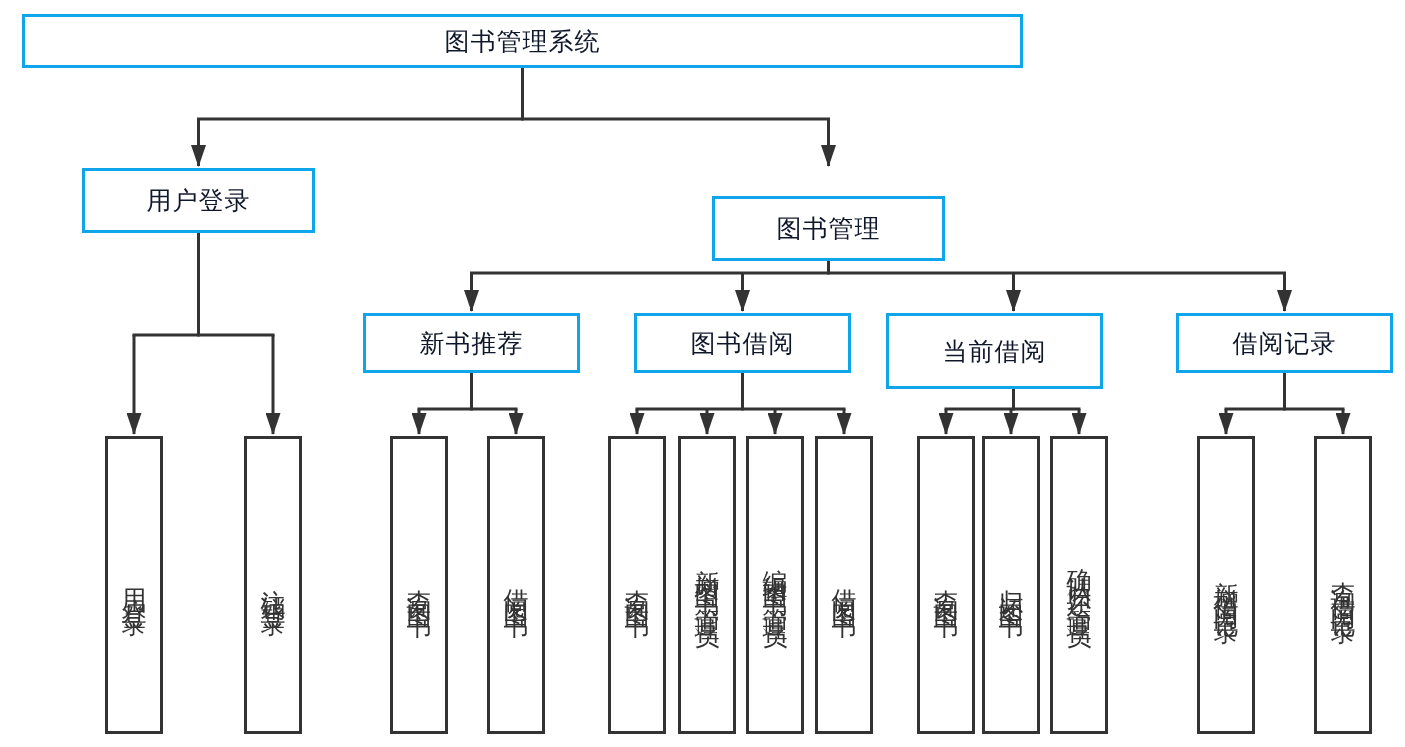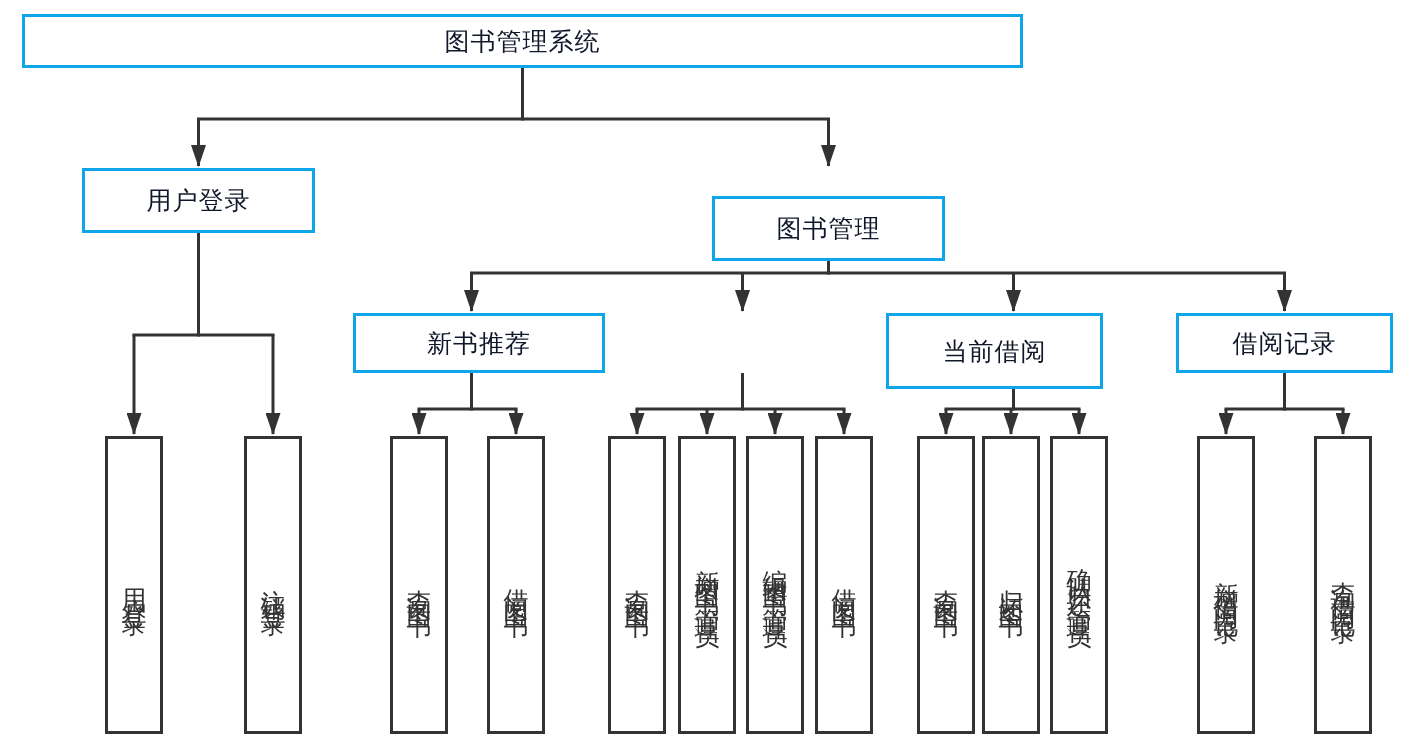--- a/index.html
+++ b/index.html
@@ -106,21 +106,22 @@
       <line x1="1226" y1="409" x2="1226" y2="434" marker-end="url(#arr)"></line>
       <line x1="1343" y1="409" x2="1343" y2="434" marker-end="url(#arr)"></line>
     </g>
   </svg>
 
   <div class="node" style="left:22px; top:14px; width:1001px; height:54px;">图书管理系统</div>
 
   <div class="node" style="left:82px; top:168px; width:233px; height:65px;">用户登录</div>
   <div class="node" style="left:712px; top:168px; width:233px; height:65px;margin-top:28px;">图书管理</div>
 
-  <div class="node" style="left:353px; top:313px; width:252px; height:60px;text-align:right;">新书推荐</div>
+  <div class="node" style="left:363px; top:313px; width:217px; height:60px;text-align:right;">新书推荐</div>
+  <div class="node" style="left:634px; top:313px; width:217px; height:60px;">图书借阅</div>
   <div class="node" style="left:886px; top:313px; width:217px; height:76px;">当前借阅</div>
   <div class="node" style="left:1176px; top:313px; width:217px; height:60px;">借阅记录</div>
 
   <div class="vnode" style="left:105px;">用户登录</div>
   <div class="vnode" style="left:244px;">注销登录</div>
 
   <div class="vnode" style="left:390px;">查询图书</div>
   <div class="vnode" style="left:487px;">借阅图书</div>
 
   <div class="vnode" style="left:608px;">查询图书</div>

